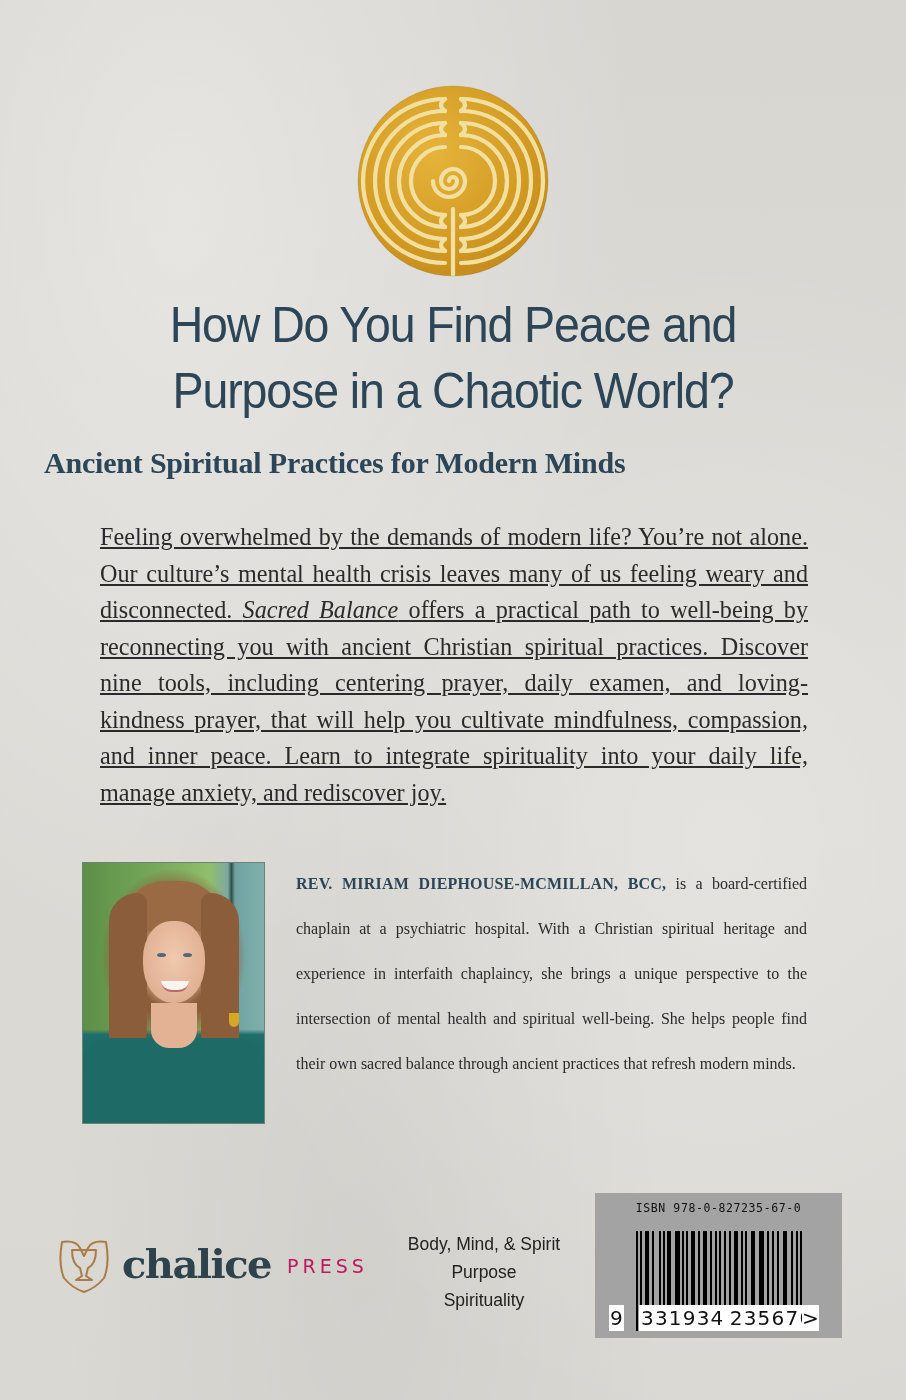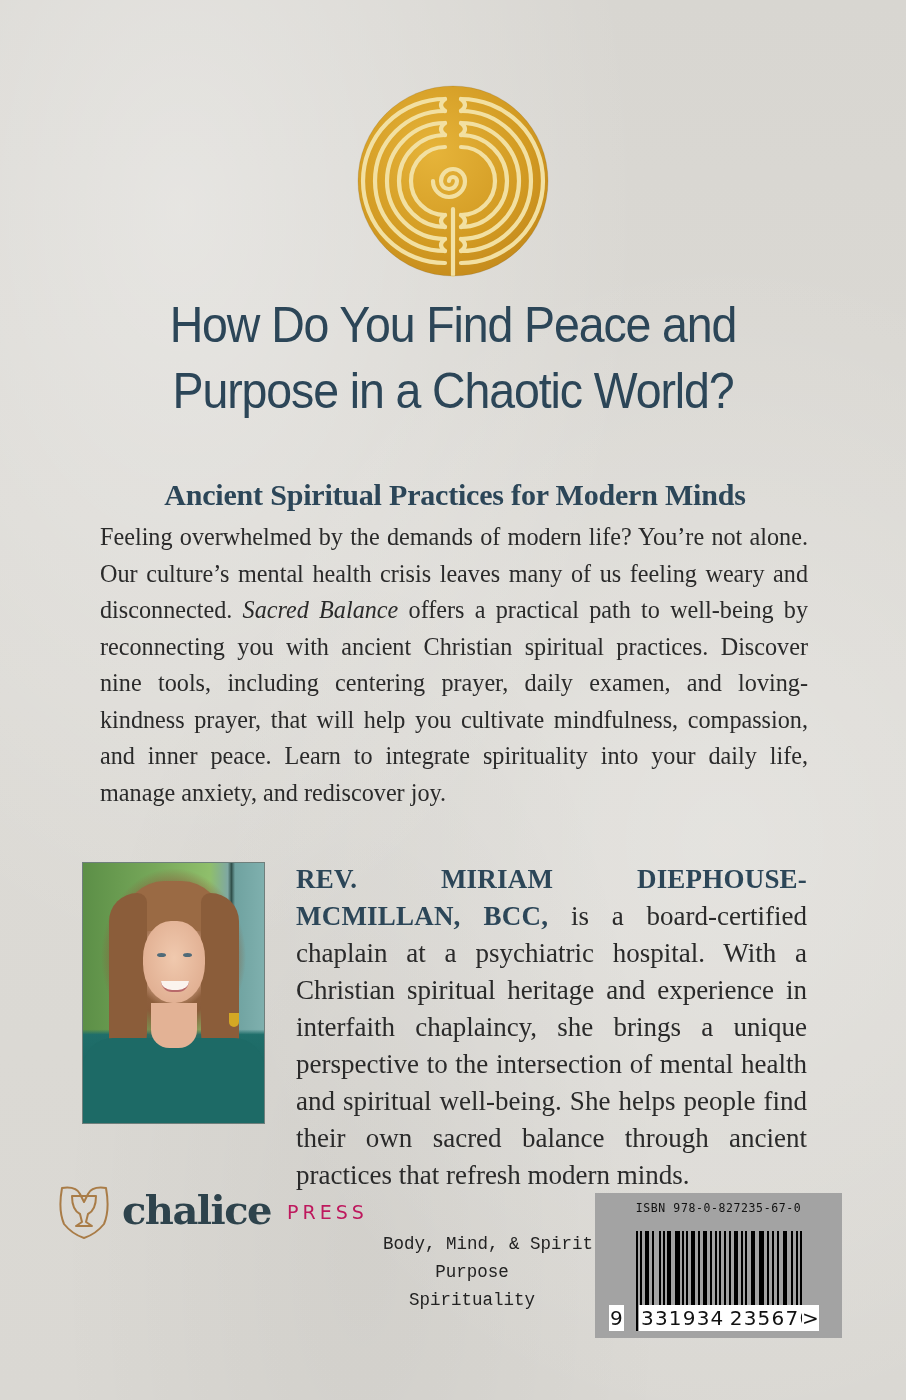--- a/index.html
+++ b/index.html
@@ -18,31 +18,31 @@
   .emblem { left: 357px; top: 85px; width: 192px; width: 192px; height: 192px; }
 
   .headline {
     left: 60px; width: 786px; top: 292px;
     text-align: center; color: #2c4658;
     font-family: "Liberation Sans", sans-serif; font-weight: 400;
     font-size: 50px; line-height: 66px; letter-spacing: -1.2px;
     transform: scaleX(0.93); transform-origin: center top;
   }
   .subhead {
-    left: 62px; width: 786px; top: 443px;
-    text-align: center; color: #2c4658;
+    left: 44px; width: 786px; top: 443px;
+    color: #2c4658;
     font-family: "Liberation Serif", serif; font-weight: 700;
-    font-size: 30px; line-height: 40px; letter-spacing: -0.2px; margin-top: 32px;
+    font-size: 30px; line-height: 40px; letter-spacing: -0.2px;
   }
   .blurb {
     left: 100px; width: 708px; top: 519px;
     color: #2a2a2a;
     font-family: "Liberation Serif", serif;
     font-size: 24.2px; line-height: 36.5px;
-    text-align: justify; text-align-last: left;
+    text-align: justify; text-align-last: left; text-decoration: underline;
   }
   .blurb em { font-style: italic; }
 
   .photo {
     left: 82px; top: 862px; width: 181px; height: 260px;
     border: 1px solid #6f7f7c;
     background:
       radial-gradient(ellipse 22% 18% at 50% 38%, #e8bfa4 0%, #ddae92 60%, rgba(221,174,146,0) 100%),
       radial-gradient(ellipse 40% 34% at 50% 36%, #9c6a45 0%, #8a5c3a 70%, rgba(138,92,58,0) 100%),
       linear-gradient(180deg, rgba(0,0,0,0) 0%, rgba(0,0,0,0) 64%, #1f6e6a 66%, #175c59 100%),
@@ -64,44 +64,44 @@
   .photo .hair-r { position: absolute; left: 118px; top: 30px; width: 38px; height: 160px; border-radius: 10px 30px 10px 20px; background: #8b5d3a; }
   .photo .hair-top { position: absolute; left: 40px; top: 18px; width: 100px; height: 50px; border-radius: 50px 50px 10px 10px; background: #9a6a44; }
   .photo .earring { position: absolute; left: 146px; top: 150px; width: 10px; height: 14px; background: #d4a824; border-radius: 0 0 8px 8px; }
   .photo .shirt { position: absolute; left: 0; top: 175px; width: 181px; height: 85px; background: #1d6a66; border-radius: 30px 30px 0 0; }
   .photo .neck { position: absolute; left: 68px; top: 140px; width: 46px; height: 45px; background: #e3b295; border-radius: 0 0 40% 40%; }
 
   .bio {
     left: 296px; width: 511px; top: 861px;
     color: #2a2a2a;
     font-family: "Liberation Serif", serif;
-    font-size: 27px; line-height: 37px;
+    font-size: 16px; line-height: 45px;
     text-align: justify; text-align-last: left;
   }
   .bio .name {
     color: #2c4658; font-weight: 700; letter-spacing: 0.2px;
   }
 
-  .logo { left: 58px; top: 1184px; width: 320px; height: 56px; }
+  .logo { left: 58px; top: 1238px; width: 320px; height: 56px; }
   .logo .mark { position: absolute; left: 0; top: 0; width: 52px; height: 56px; }
   .logo .wordmark {
     position: absolute; left: 64px; top: -2px;
     font-family: "DejaVu Serif", serif; font-weight: 700;
     font-size: 40px; letter-spacing: -1.5px; color: #2e434c; line-height: 56px;
   }
   .logo .press {
     position: absolute; left: 229px; top: 16px;
     font-family: "DejaVu Sans", sans-serif; font-weight: 400;
     font-size: 19px; letter-spacing: 4px; color: #be185d; line-height: 24px;
   }
 
   .categories {
-    left: 383px; width: 178px; top: 1230px;
+    left: 395px; width: 178px; top: 1230px;
     text-align: center; color: #222;
-    font-family: Liberation Mono, monospace; font-size: 17.5px; line-height: 28px;
+    font-family: Liberation Sans, sans-serif; font-size: 17.5px; line-height: 28px;
   }
   .categories div { white-space: nowrap; }
 
   .barcode-box {
     left: 595px; top: 1193px; width: 247px; height: 145px; background: #a3a3a3;
   }
   .barcode-box .isbn {
     position: absolute; left: 0; width: 247px; top: 8px; text-align: center;
     font-family: "DejaVu Sans Mono", monospace; font-size: 11.5px; letter-spacing: 0.6px; color: #111;
   }

